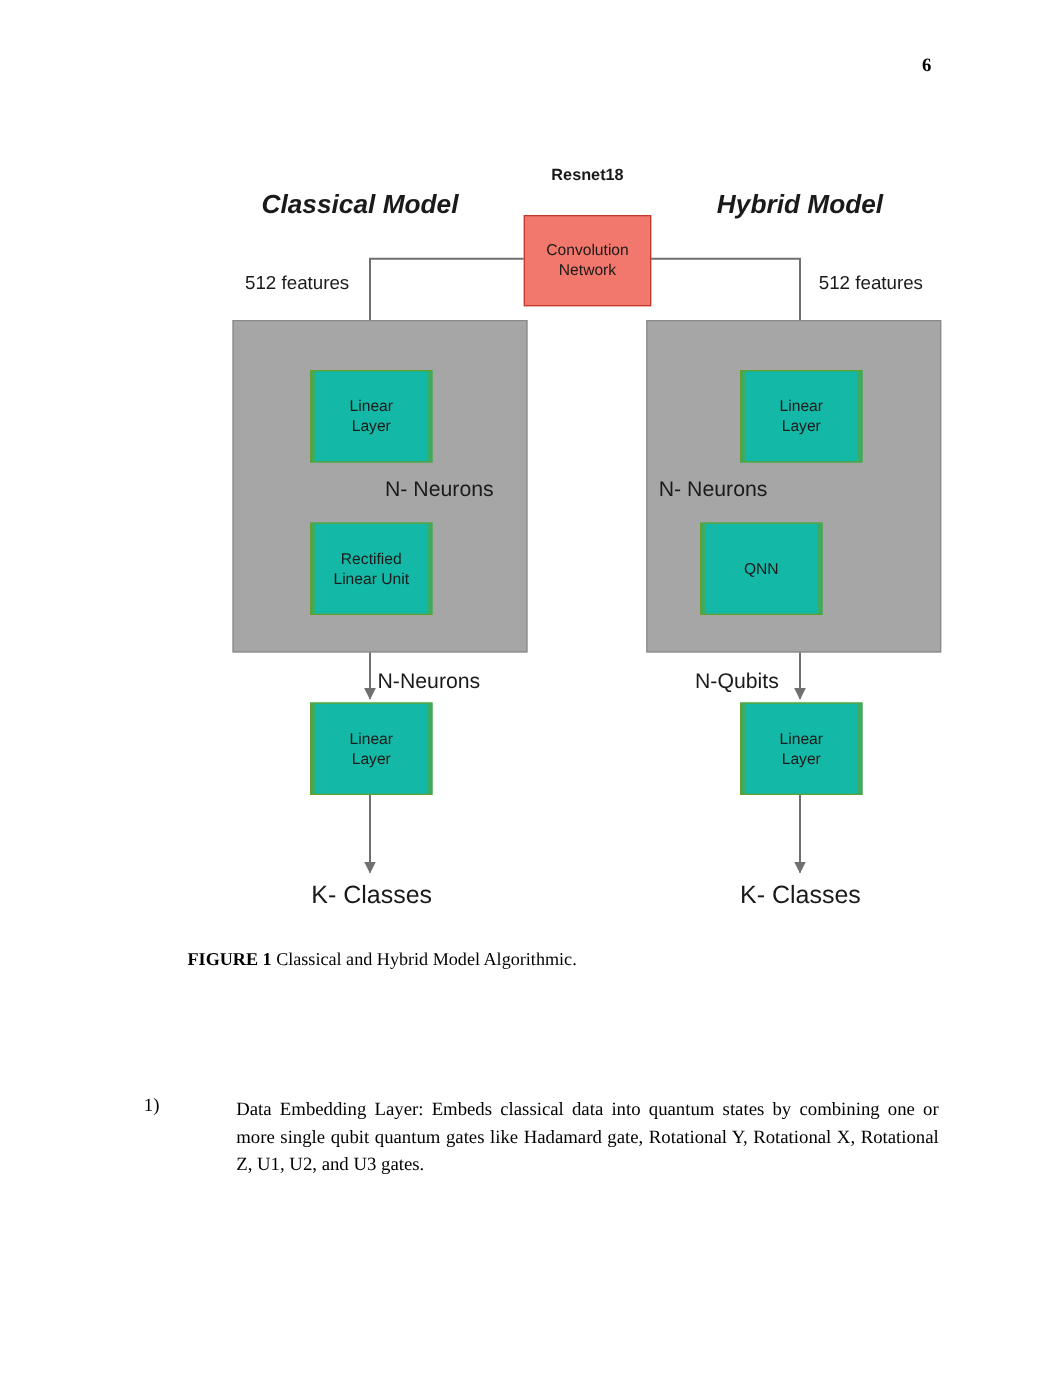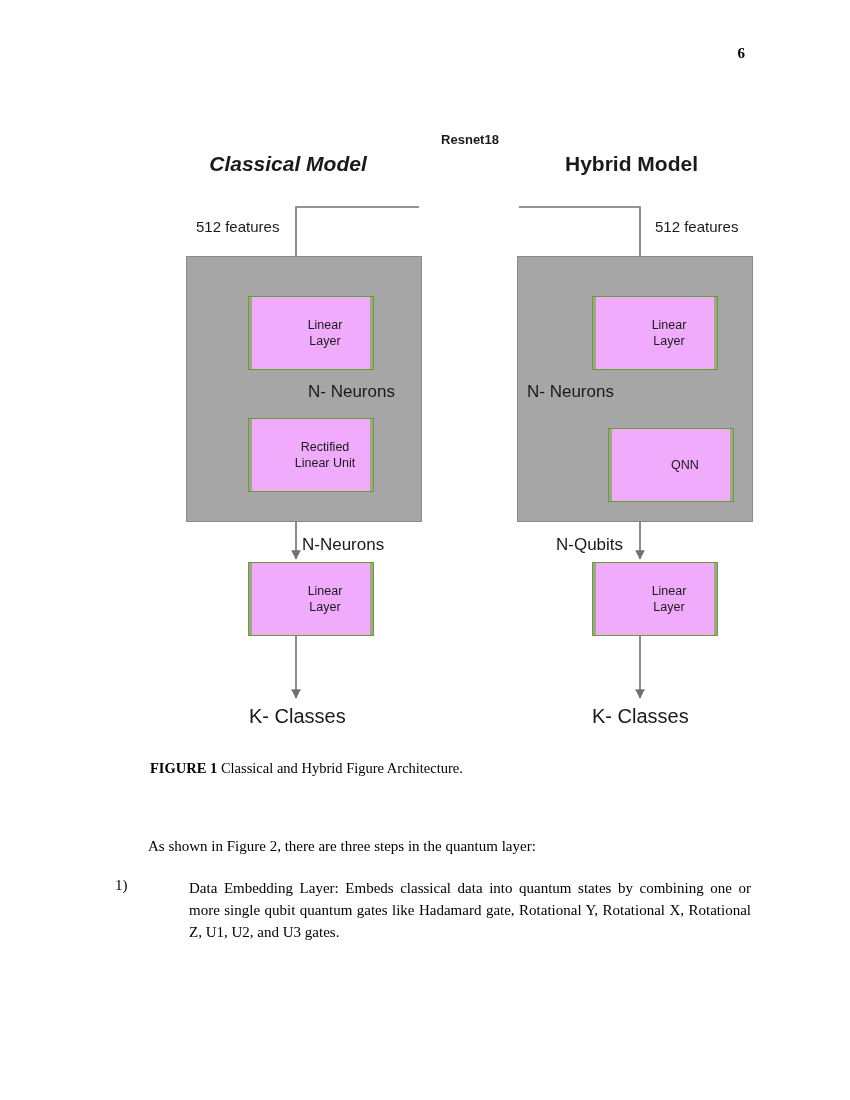--- a/index.html
+++ b/index.html
@@ -50,22 +50,23 @@
     width: 160px;
     text-align: center;
     font-size: 21px;
     font-style: italic;
     font-weight: bold;
   }
   .title-hybrid {
     left: 565px;
     top: 42px;
     width: 150px;
-    text-align: left;
+    text-align: center;
     font-size: 21px;
+    font-style: italic;
     font-weight: bold;
   }
   .title-resnet {
     left: 400px;
     top: 22px;
     width: 140px;
     text-align: center;
     font-size: 13px;
     font-weight: bold;
   }
@@ -112,39 +113,38 @@
   }
   .gray-right {
     left: 517px;
     top: 146px;
     width: 234px;
     height: 264px;
   }
 
   .green-box {
     position: absolute;
-    background: #f0abfc;
+    background: #14b8a6;
     border: 1px solid #61a12a;
     display: flex;
     align-items: center;
     justify-content: center;
     text-align: center;
     font-family: "Liberation Sans", sans-serif;
     font-size: 12.5px;
     line-height: 1.3;
     color: #1a1a1a;
     box-shadow: inset 4px 0 0 -1px rgba(97,161,42,0.55), inset -4px 0 0 -1px rgba(97,161,42,0.55);
-    padding-left: 28px;
   }
 
   .gb-l1 { left: 248px; top: 186px; width: 96px; height: 72px; }
   .gb-l2 { left: 248px; top: 308px; width: 96px; height: 72px; }
   .gb-l3 { left: 248px; top: 452px; width: 96px; height: 72px; }
   .gb-r1 { left: 592px; top: 186px; width: 96px; height: 72px; }
-  .gb-r2 { left: 608px; top: 308px; width: 96px; height: 72px; margin-top: 10px; }
+  .gb-r2 { left: 560px; top: 308px; width: 96px; height: 72px; }
   .gb-r3 { left: 592px; top: 452px; width: 96px; height: 72px; }
 
   .mid-label {
     font-size: 17px;
   }
   .lbl-n-neurons-left  { left: 308px; top: 272px; }
   .lbl-n-neurons-right { left: 527px; top: 272px; }
   .lbl-n-neurons2-left { left: 302px; top: 425px; }
   .lbl-n-qubits-right  { left: 556px; top: 425px; }
 
@@ -245,20 +245,26 @@
         <path d="M296,524 L296,588" marker-end="url(#arrowhead)"></path>
 
         <path d="M640,524 L640,588" marker-end="url(#arrowhead)"></path>
       </g>
     </svg>
 
     <div class="fig-label title-resnet">Resnet18</div>
     <div class="fig-label title-classical">Classical Model</div>
     <div class="fig-label title-hybrid">Hybrid Model</div>
 
+    <div class="conv-box">
+      <div>
+        <div>Convolution</div>
+        <div>Network</div>
+      </div>
+    </div>
 
     <div class="fig-label features-left">512  features</div>
     <div class="fig-label features-right">512 features</div>
 
     <div class="gray-box gray-left"></div>
     <div class="gray-box gray-right"></div>
 
     <div class="green-box gb-l1">
       <div>
         <div>Linear</div>
@@ -302,25 +308,24 @@
     <div class="fig-label mid-label lbl-n-neurons-right">N- Neurons</div>
     <div class="fig-label mid-label lbl-n-neurons2-left">N-Neurons</div>
     <div class="fig-label mid-label lbl-n-qubits-right">N-Qubits</div>
 
     <div class="fig-label bottom-label lbl-k-left">K- Classes</div>
     <div class="fig-label bottom-label lbl-k-right">K- Classes</div>
 
   </div>
 
   <div class="caption">
-    <b>FIGURE 1</b><span> Classical and Hybrid Figure Architecture.</span>
+    <b>FIGURE 1</b><span> Classical and Hybrid Model Algorithmic.</span>
   </div>
 
 
-  <div class="para-intro">As shown in Figure 2, there are three steps in the quantum layer:</div>
 
   <div class="list">
     <div class="list-item">
       <div class="list-marker">1)</div>
       <div class="list-text">Data Embedding Layer: Embeds classical data into quantum states by combining one or more single qubit quantum gates like Hadamard gate, Rotational Y, Rotational X, Rotational Z, U1, U2, and U3 gates.</div>
     </div>
   </div>
 
 </div>
 

